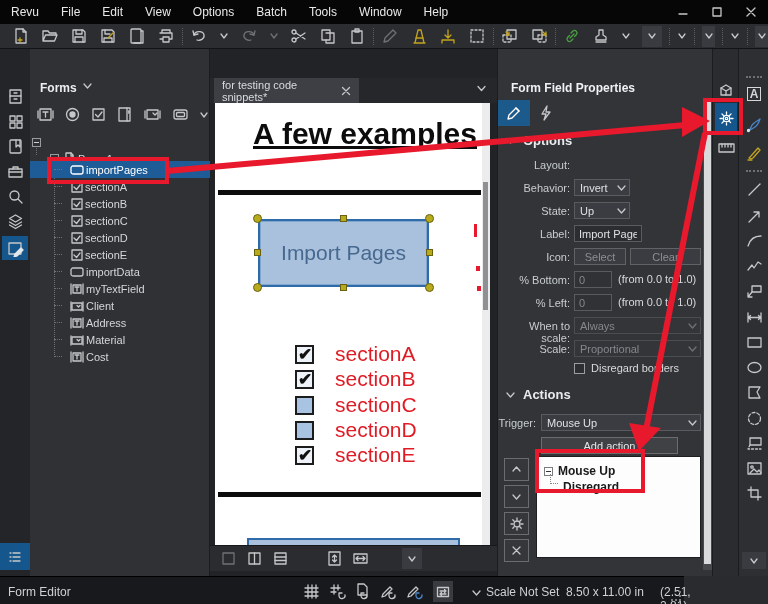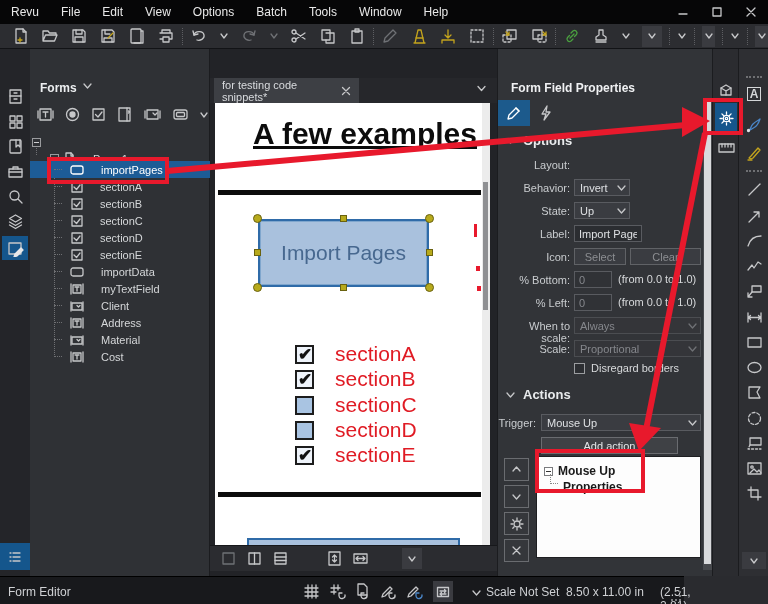--- a/index.html
+++ b/index.html
@@ -23,21 +23,21 @@
   
   #leftrail{position:absolute;left:0;top:49px;width:30px;height:527px;background:#242529;display:flex;flex-direction:column;align-items:center;padding-top:37px;gap:5px}
   .railbtn{width:26px;height:20px;display:flex;align-items:center;justify-content:center}
   .railbtn.active{background:#15568c;height:24px}
   #rail-bottom{position:absolute;left:0;top:543px;width:30px;height:27px;background:#15568c;display:flex;align-items:center;justify-content:center}
   
   #formspanel{position:absolute;left:30px;top:49px;width:180px;height:527px;background:#2f3135;border-right:1px solid #1b1c1f;color:#d9dadc}
   #forms-title{position:absolute;left:10px;top:32px;font-size:12px;font-weight:bold;color:#eceef0;display:flex;gap:6px}
   #forms-tools{position:absolute;left:6px;top:57px;display:flex;align-items:center;gap:9px}
   .treerow{position:absolute;left:0;width:180px;height:17px;display:flex;align-items:center;font-size:11px;color:#d5d7d9}
-  .treerow .lab{margin-left:17px}
+  .treerow .lab{margin-left:2px}
   .trow-sel{background:#1d5c96;color:#fff}
   .texp{width:9px;height:9px;border:1px solid #9a9b9e;position:relative;background:#2f3135}
   .texp::after{content:"";position:absolute;left:1px;right:1px;top:3px;border-top:1px solid #cfd0d2}
   .tstub{width:8px;border-top:1px dotted #6f7073}
   #treevline{position:absolute;left:24px;top:108px;height:200px;border-left:1px dotted #6f7073}
   #treevline0{position:absolute;left:6px;top:94px;height:12px;border-left:1px dotted #6f7073}
   
   #docarea{position:absolute;left:210px;top:49px;width:287px;height:527px;background:#222327}
   #doctabbar{position:absolute;left:0;top:29px;width:287px;height:25px;background:#26272b;display:flex;align-items:flex-end}
   #doctab{margin-left:4px;height:25px;background:#3d3f44;color:#d9dbde;font-size:11px;display:flex;align-items:center;padding:0 8px;gap:9px;width:145px}
@@ -748,21 +748,21 @@
           <path d="M2 2l7 7M9 2l-7 7"></path>
         </svg>
       </div>
 
     <div id="actionlist">
       <div style="position:absolute;left:7px;top:7px;display:flex;align-items:center;gap:5px">
         <span class="aexp"></span>
         <span style="font-weight:bold">Mouse Up</span>
       </div>
       <div style="position:absolute;left:13px;top:17px;width:8px;height:10px;border-left:1px dotted #888;border-bottom:1px dotted #888"></div>
-      <div style="position:absolute;left:26px;top:23px;font-weight:bold">Properties</div>
+      <div style="position:absolute;left:26px;top:23px;font-weight:bold">Disregard</div>
     </div>
 
     <div id="props-scroll">
         <div id="props-scroll-thumb"></div>
       </div>
   </div>
 
   <div id="proprail">
     <div class="prailbtn" style="top:30px">
         <svg class="i" width="16" height="16">

